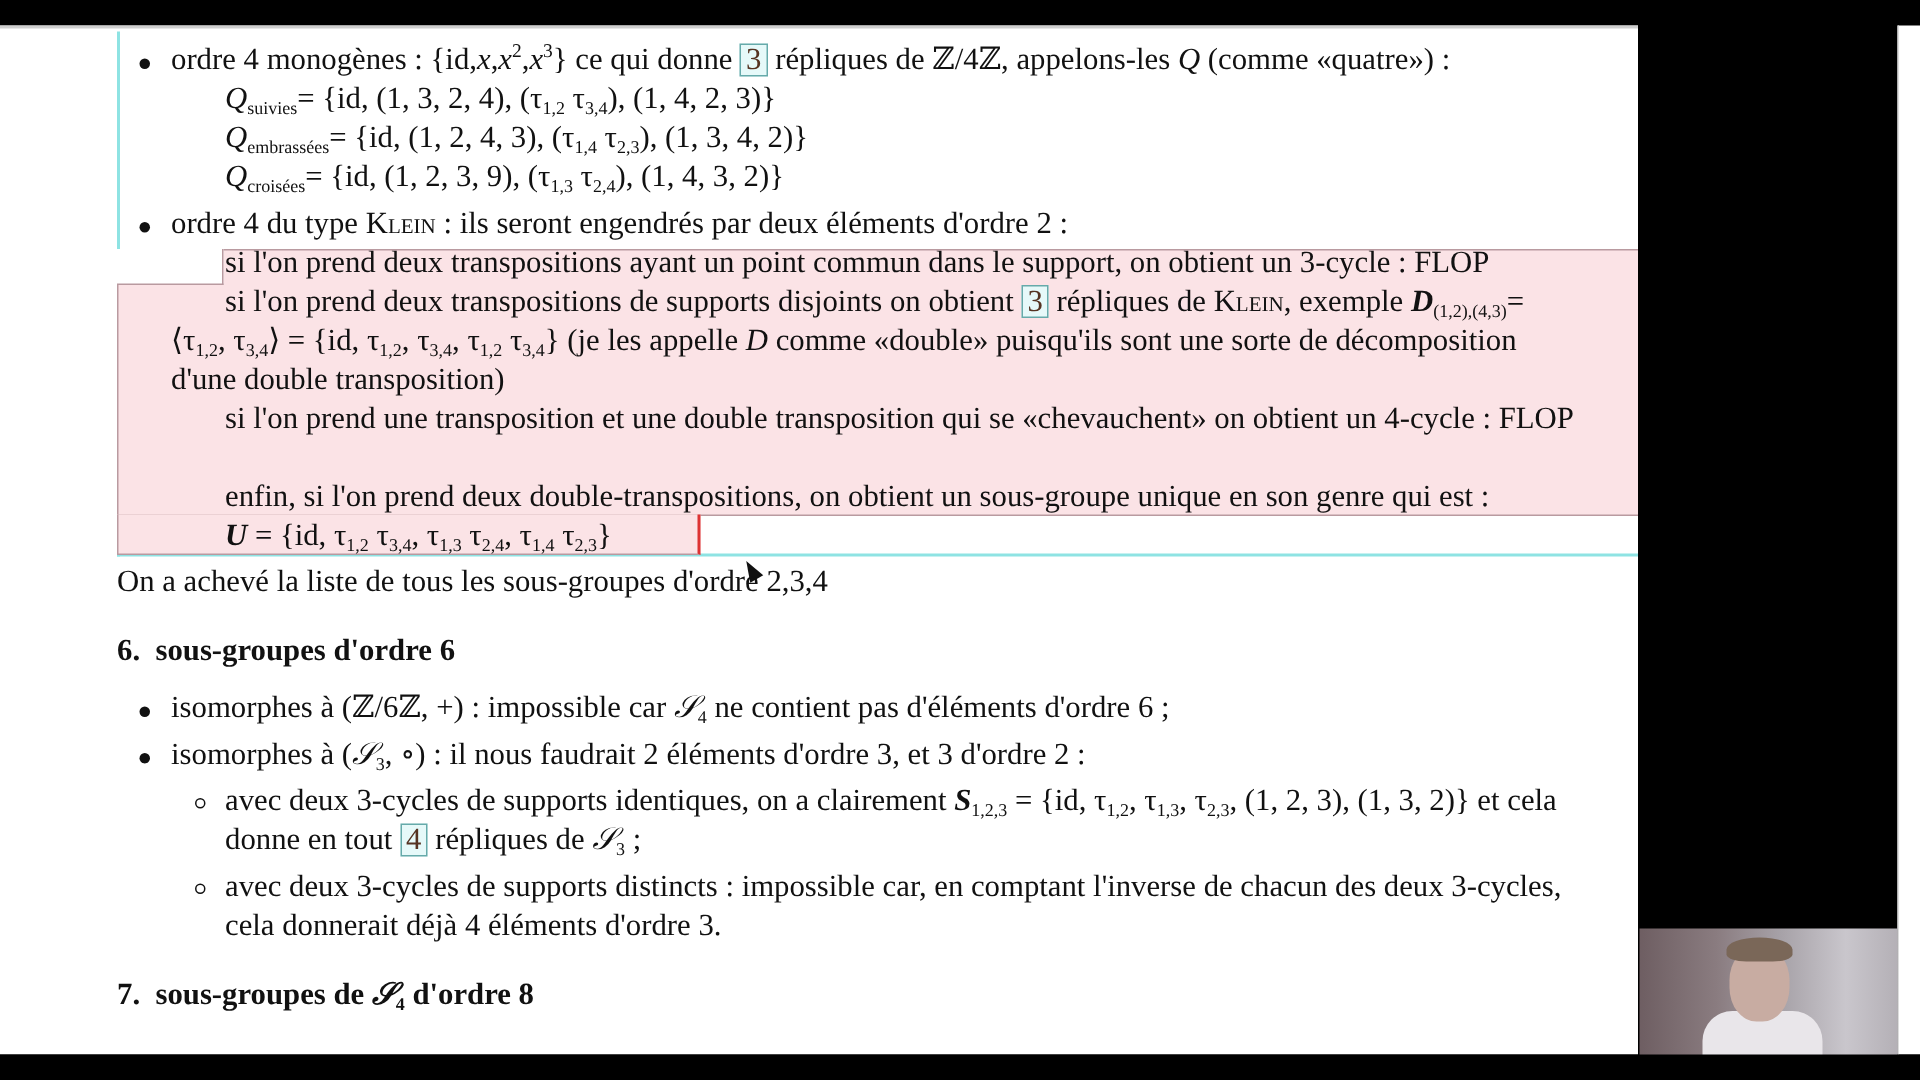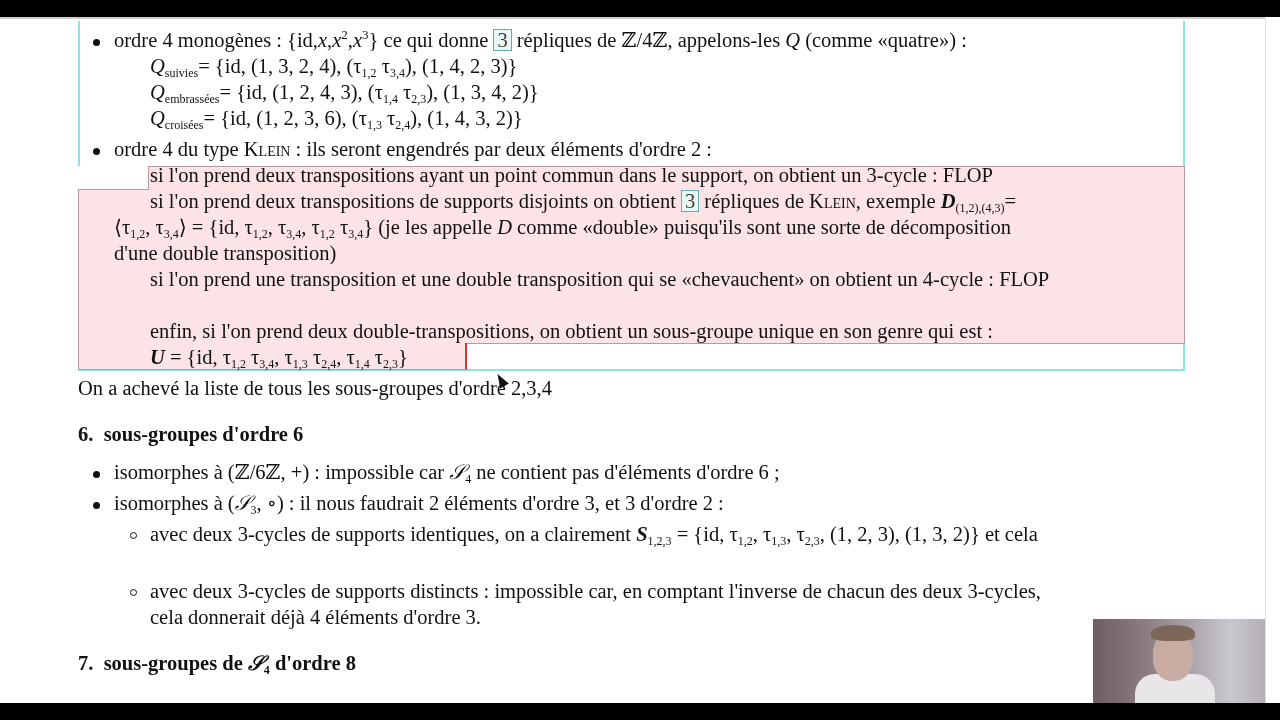--- a/index.html
+++ b/index.html
@@ -1,18 +1,18 @@
 <!DOCTYPE html>
 <html><head>
 <meta charset="utf-8">
 <style>
   html,body{margin:0;padding:0;}
   body{width:1280px;height:720px;overflow:hidden;background:#000;position:relative;font-family:"Liberation Serif","DejaVu Serif",serif;color:#111;}
   .topbar{position:absolute;left:0;top:0;width:1280px;height:17px;background:#000;}
-  .page{position:absolute;left:0;top:17px;width:1280px;height:686px;background:#fff;border-top:2px solid #cfcfcf;box-sizing:border-box;overflow:hidden;}
+  .page{position:absolute;left:0;top:17px;width:1092px;height:686px;background:#fff;border-top:2px solid #cfcfcf;box-sizing:border-box;overflow:hidden;}
   .bottombar{position:absolute;left:0;top:703px;width:1280px;height:17px;background:#000;}
   .rightedge{position:absolute;right:0;top:17px;width:14px;height:686px;background:#fff;border-left:1px solid #ddd;}
   .cyanbox{position:absolute;left:78px;top:2px;width:1107px;height:350px;border-left:2px solid #8ee3e3;border-right:2px solid #8ee3e3;border-bottom:2px solid #8ee3e3;box-sizing:border-box;}
   .pinkbox{position:absolute;left:78px;top:147px;width:1107px;height:178px;background:#fbe3e6;border:1px solid #b99aa0;box-sizing:border-box;}
   .pinknotch{position:absolute;left:78px;top:147px;width:71px;height:24px;background:#fff;border-right:1px solid #b99aa0;border-bottom:1px solid #b99aa0;box-sizing:border-box;}
   .pinklast{position:absolute;left:78px;top:324px;width:389px;height:27px;background:#fbe3e6;border-left:1px solid #b99aa0;border-bottom:1px solid #b99aa0;border-right:2px solid #d33;box-sizing:border-box;}
   .line{position:absolute;font-size:20.5px;line-height:26px;white-space:nowrap;}
   .bullet{position:absolute;width:7px;height:7px;border-radius:50%;background:#111;}
   .obullet{position:absolute;width:5px;height:5px;border-radius:50%;border:1.3px solid #111;}
   .boxed{display:inline-block;border:1px solid #6aa;background:#e6f9f9;padding:0 3px;line-height:20px;color:#532;}
@@ -45,21 +45,21 @@
     <span>ordre 4 monogènes : {id,</span><i>x</i>,<i>x</i><sup>2</sup>,<i>x</i><sup>3</sup>}<span> ce qui donne </span><span class="boxed">3</span><span> répliques de ℤ/4ℤ, appelons-les </span><i>Q</i><span> (comme «quatre») :</span>
   </div>
 
   <div class="line" style="left:150px;top:34px;">
     <i>Q</i><sub>suivies</sub><span>= {id, (1, 3, 2, 4), (τ</span><sub>1,2</sub> τ<sub>3,4</sub><span>), (1, 4, 2, 3)}</span>
   </div>
   <div class="line" style="left:150px;top:60px;text-align:right;">
     <i>Q</i><sub>embrassées</sub><span>= {id, (1, 2, 4, 3), (τ</span><sub>1,4</sub> τ<sub>2,3</sub><span>), (1, 3, 4, 2)}</span>
   </div>
   <div class="line" style="left:150px;top:86px;">
-    <i>Q</i><sub>croisées</sub><span>= {id, (1, 2, 3, 6), (τ</span><sub>1,3</sub> τ<sub>2,4</sub><span>), (1, 4, 3, 2)}</span>
+    <i>Q</i><sub>croisées</sub><span>= {id, (1, 2, 3, 9), (τ</span><sub>1,3</sub> τ<sub>2,4</sub><span>), (1, 4, 3, 2)}</span>
   </div>
 
   <div class="bullet" style="left:93px;top:129px;"></div>
   <div class="line" style="left:114px;top:117px;">
     <span>ordre 4 du type </span><span class="sc">Klein</span><span> : ils seront engendrés par deux éléments d'ordre 2 :</span>
   </div>
 
   <div class="line" style="left:150px;top:143px;">si l'on prend deux transpositions ayant un point commun dans le support, on obtient un 3-cycle : FLOP</div>
   <div class="line" style="left:150px;top:169px;">
     <span>si l'on prend deux transpositions de supports disjoints on obtient </span><span class="boxed">3</span><span> répliques de </span><span class="sc">Klein</span><span>, exemple </span><b><i>D</i></b><sub>(1,2),(4,3)</sub><span>=</span>
@@ -89,20 +89,23 @@
 
   <div class="bullet" style="left:93px;top:483px;"></div>
   <div class="line" style="left:114px;top:471px;">
     <span>isomorphes à (</span><i>𝒮</i><sub>3</sub><span>, ∘) : il nous faudrait 2 éléments d'ordre 3, et 3 d'ordre 2 :</span>
   </div>
 
   <div class="obullet" style="left:130px;top:513px;"></div>
   <div class="line" style="left:150px;top:502px;">
     <span>avec deux 3-cycles de supports identiques, on a clairement </span><b><i>S</i></b><sub>1,2,3</sub><span> = {id, τ<sub>1,2</sub>, τ<sub>1,3</sub>, τ<sub>2,3</sub>, (1, 2, 3), (1, 3, 2)} et cela</span>
   </div>
+  <div class="line" style="left:150px;top:528px;">
+    <span>donne en tout </span><span class="boxed">4</span><span> répliques de </span><i>𝒮</i><sub>3</sub><span> ;</span>
+  </div>
 
   <div class="obullet" style="left:130px;top:570px;"></div>
   <div class="line" style="left:150px;top:559px;">avec deux 3-cycles de supports distincts : impossible car, en comptant l'inverse de chacun des deux 3-cycles,</div>
   <div class="line" style="left:150px;top:585px;">cela donnerait déjà 4 éléments d'ordre 3.</div>
 
   <div class="h" style="left:78px;top:633px;">
     <span>7.</span>&nbsp; <span>sous-groupes de </span><i>𝒮</i><sub>4</sub><span> d'ordre 8</span>
   </div>
 </div>
 

